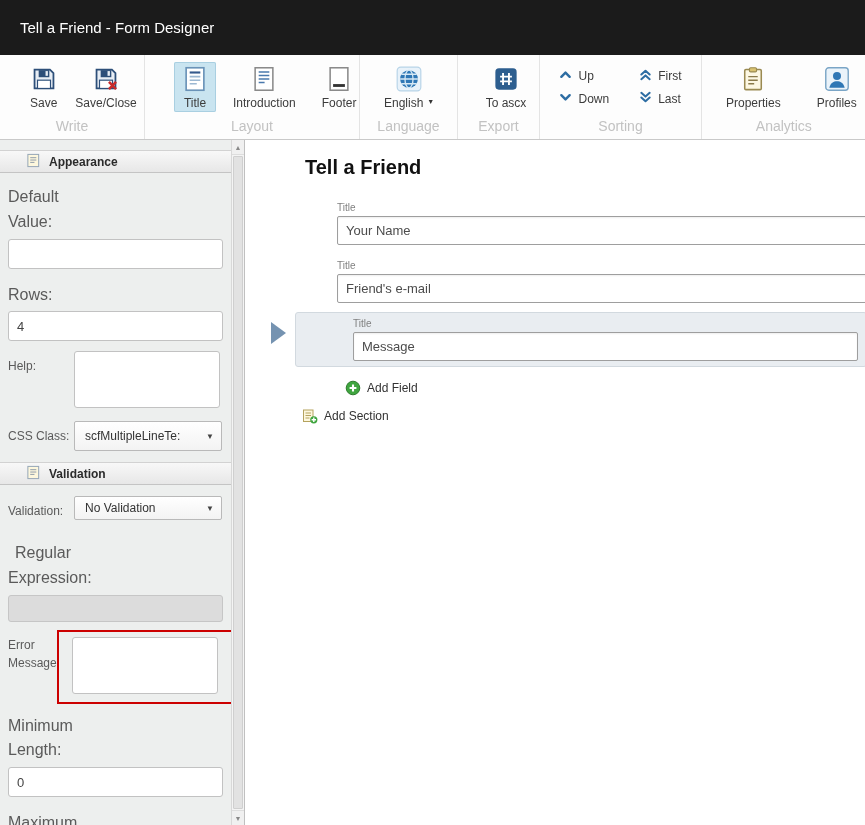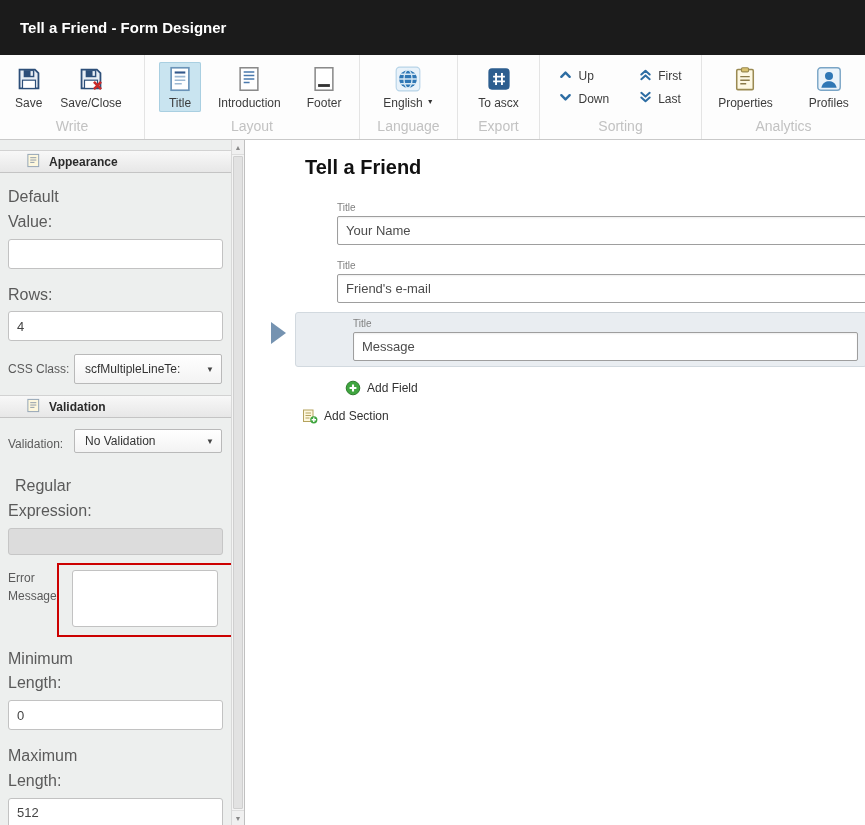--- a/index.html
+++ b/index.html
@@ -1,27 +1,27 @@
 <!DOCTYPE html>
 <html><head>
 <meta charset="utf-8">
 <style>
   * { box-sizing: border-box; margin: 0; padding: 0; }
   body { font-family: "Liberation Sans", sans-serif; background: #fff; }
   .app { position: relative; width: 865px; height: 825px; overflow: hidden; background: #fff; font-size: 12px; color: #333; }
 
   
-  .titlebar { position: absolute; top: 0; left: 0; right: 0; height: 55px; background: #1b1b1b; color: #fff; display: flex; align-items: center; padding-left: 20px; font-size: 15px; font-weight: bold; }
+  .titlebar { position: absolute; top: 0; left: 0; right: 0; height: 55px; background: #1b1b1b; color: #fff; display: flex; align-items: center; padding-left: 20px; font-size: 15px; font-weight: normal; }
 
   
   .ribbon { position: absolute; top: 55px; left: 0; right: 0; height: 85px; background: #fdfdfd; border-bottom: 1px solid #c9c9c9; display: flex; }
   .rgroup { position: relative; height: 100%; border-right: 1px solid #e4e4e4; flex: none; }
   .rgroup.last { border-right: none; flex: 1; }
   .rgroup-label { position: absolute; bottom: 5px; left: 0; right: 0; text-align: center; font-size: 14px; color: #c2c2c2; }
-  .rbuttons { display: flex; align-items: flex-start; padding-top: 7px; }
+  .rbuttons { display: flex; align-items: flex-start; padding-top: 7px; margin-left: 15px; }
   .rbtn { display: flex; flex-direction: column; align-items: center; padding: 3px 9px 2px; border-radius: 2px; cursor: default; }
   .rbtn.selected { background: #c9e4f0; box-shadow: inset 0 0 0 1px #a9cfe1; }
   .ricon { height: 28px; display: flex; align-items: center; justify-content: center; }
   .rlabel { margin-top: 3px; font-size: 12px; color: #3c3c3c; white-space: nowrap; }
   .lbl-row { display: flex; align-items: center; gap: 4px; }
   .caret { font-size: 7px; color: #333; }
   .sort-wrap { display: flex; justify-content: center; gap: 30px; padding-top: 13px; }
   .sort-col { display: flex; flex-direction: column; gap: 7px; }
   .sort-item { display: flex; align-items: center; gap: 6px; font-size: 12px; color: #3c3c3c; cursor: default; }
 
@@ -133,21 +133,21 @@
                 <path d="M5 16.5h10" stroke="#333" stroke-width="2.4"></path>
               </svg>
           </span>
           <span class="rlabel">Footer</span>
         </div>
       </div>
       <div class="rgroup-label">Layout</div>
     </div>
 
     <div class="rgroup" style="width:98px">
-      <div class="rbuttons" style="justify-content:center">
+      <div class="rbuttons" style="">
         <div class="rbtn">
           <span class="ricon">
             <svg width="26" height="26" viewBox="0 0 22 22">
                 <rect x="1" y="1" width="20" height="20" rx="3" fill="#e8f2fa" stroke="#b7d4e8"></rect>
                 <circle cx="11" cy="11" r="7.5" fill="#2f77b5"></circle>
                 <ellipse cx="11" cy="11" rx="3.4" ry="7.5" fill="none" stroke="#d7e9f5" stroke-width="1.1"></ellipse>
                 <path d="M3.5 11h15M4.6 7h12.8M4.6 15h12.8" stroke="#d7e9f5" stroke-width="1.1" fill="none"></path>
               </svg>
           </span>
           <span class="lbl-row">
@@ -245,20 +245,24 @@
             </svg></span>
         <span class="sec-title">Appearance</span>
       </div>
 
       <div class="stack-label">Default Value:</div>
       <input class="side-input m-t4" value="" style="">
 
       <div class="stack-label m-t14">Rows:</div>
       <input class="side-input m-t4" value="4" style="">
 
+      <div class="side-row m-t10">
+        <div class="row-label">Help:</div>
+        <textarea class="side-textarea" style=""></textarea>
+      </div>
 
       <div class="side-row m-t13">
         <div class="row-label">CSS Class:</div>
         <div class="side-select">
           <span class="select-value">scfMultipleLineTe:</span>
           <span class="select-caret">▼</span>
         </div>
       </div>
 
       <div class="section-header m-t11">

